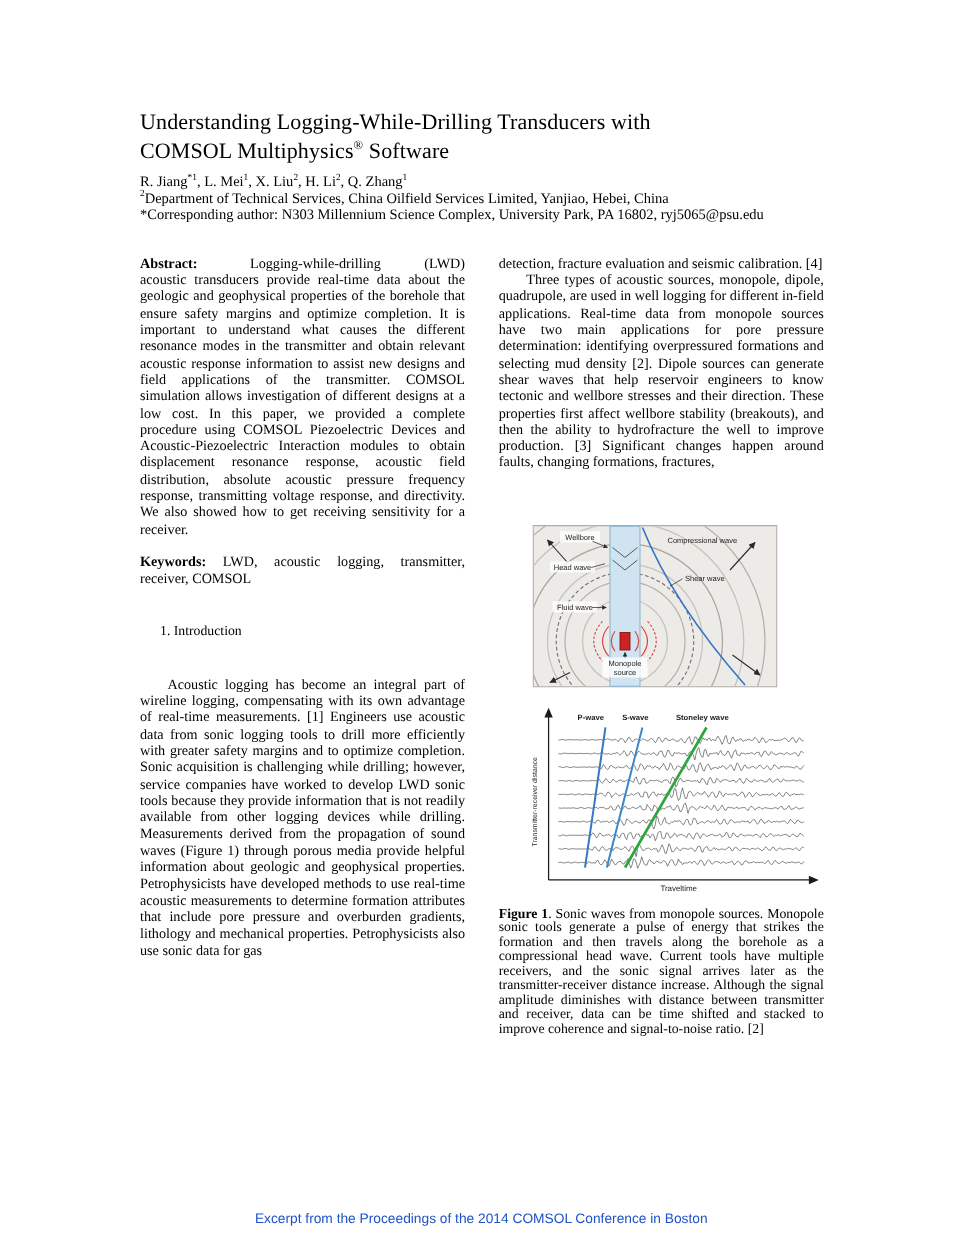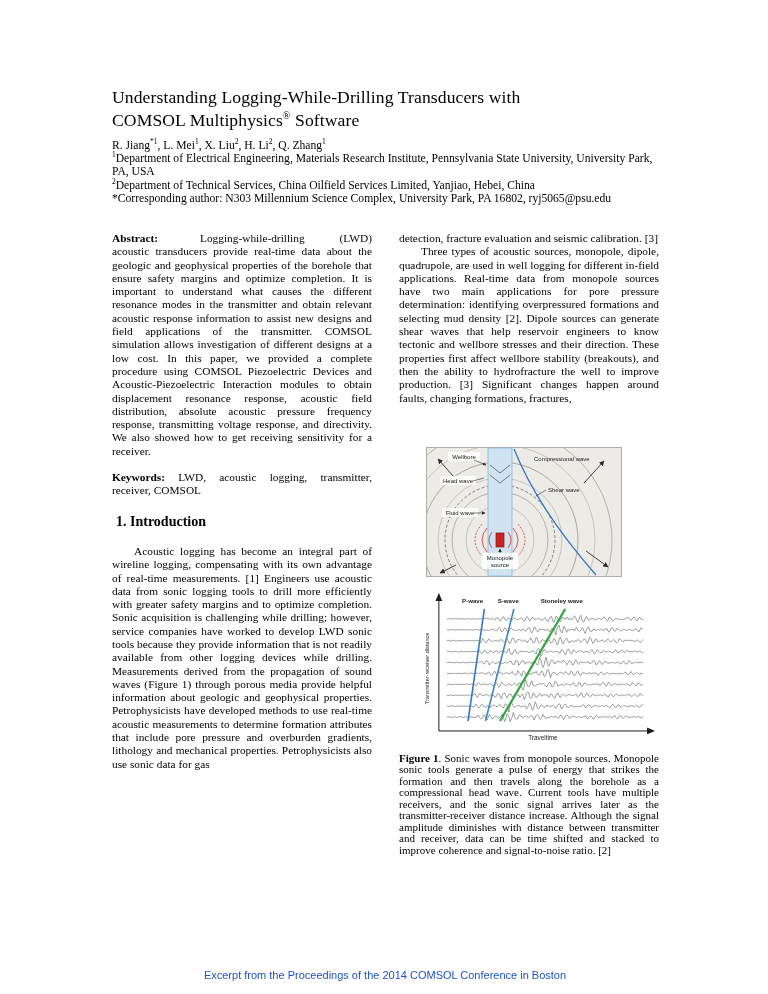--- a/index.html
+++ b/index.html
@@ -8,59 +8,58 @@
   .paper-title{font-size:17.6px;font-weight:400;line-height:1.3;margin:0;letter-spacing:.1px;}
   .paper-title sup{font-size:10px;vertical-align:super;line-height:0;}
   .authors{font-size:11.6px;margin-top:7px;}
   .authors sup,.affil sup{font-size:7.5px;vertical-align:super;line-height:0;}
   .affil{font-size:11.6px;line-height:1.17;}
   .columns{display:flex;gap:27px;margin-top:26px;}
   .col{width:260px;font-size:11.35px;line-height:13.3px;text-align:justify;}
   p{margin:0;}
   .abstract-label{margin-right:42px;}
   .block-gap{height:13px;}
-  .section-heading{font-size:14px;font-weight:bold;margin:4px;}
+  .section-heading{font-size:11px;font-weight:normal;margin:16px;}
   .indent{text-indent:22px;}
   figure{margin:42px 0 0 0;}
   .fig-diagram{display:block;width:196px;height:130px;margin-left:27px;}
   .fig-plot{display:block;width:234px;height:153px;margin-left:24px;margin-top:12px;}
   figcaption{margin-top:11px;font-size:11px;line-height:11.5px;text-align:justify;}
   svg text{font-family:"Liberation Sans",sans-serif;fill:#222;}
   .footer-note{position:absolute;left:2px;right:0;top:969px;text-align:center;font-family:"Liberation Sans",sans-serif;font-size:11px;color:#1f53c8;}
 </style>
 </head>
 <body>
 
 <div class="content">
 
   <h1 class="paper-title">
     <span>Understanding Logging-While-Drilling Transducers with</span><br>
     <span><span>COMSOL Multiphysics</span><sup>®</sup><span> Software</span></span>
   </h1>
 
   <p class="authors"><span>R. Jiang</span><sup>*1</sup>, <span>L. Mei</span><sup>1</sup>, <span>X. Liu</span><sup>2</sup>, <span>H. Li</span><sup>2</sup>, <span>Q. Zhang</span><sup>1</sup></p>
 
-  <p class="affil"><sup>1</sup><span>Department of Electrical Engineering, Materials Research Institute, Pennsylvania State University, University Park, PA, USA</span></p>
   <p class="affil"><sup>2</sup><span>Department of Technical Services, China Oilfield Services Limited, Yanjiao, Hebei, China</span></p>
   <p class="affil">*Corresponding author: N303 Millennium Science Complex, University Park, PA 16802, ryj5065@psu.edu</p>
 
   <div class="columns">
 
     <div class="col">
       <p><b class="abstract-label">Abstract:</b><span>Logging-while-drilling (LWD) acoustic transducers provide real-time data about the geologic and geophysical properties of the borehole that ensure safety margins and optimize completion. It is important to understand what causes the different resonance modes in the transmitter and obtain relevant acoustic response information to assist new designs and field applications of the transmitter. COMSOL simulation allows investigation of different designs at a low cost. In this paper, we provided a complete procedure using COMSOL Piezoelectric Devices and Acoustic-Piezoelectric Interaction modules to obtain displacement resonance response, acoustic field distribution, absolute acoustic pressure frequency response, transmitting voltage response, and directivity. We also showed how to get receiving sensitivity for a receiver.</span></p>
       <div class="block-gap"></div>
       <p><b>Keywords:</b> <span>LWD, acoustic logging, transmitter, receiver, COMSOL</span></p>
       <div class="block-gap"></div>
       <h2 class="section-heading">1. Introduction</h2>
       <div class="block-gap"></div>
       <p class="indent">Acoustic logging has become an integral part of wireline logging, compensating with its own advantage of real-time measurements. [1] Engineers use acoustic data from sonic logging tools to drill more efficiently with greater safety margins and to optimize completion. Sonic acquisition is challenging while drilling; however, service companies have worked to develop LWD sonic tools because they provide information that is not readily available from other logging devices while drilling. Measurements derived from the propagation of sound waves (Figure 1) through porous media provide helpful information about geologic and geophysical properties. Petrophysicists have developed methods to use real-time acoustic measurements to determine formation attributes that include pore pressure and overburden gradients, lithology and mechanical properties. Petrophysicists also use sonic data for gas</p>
     </div>
 
     <div class="col">
-      <p>detection, fracture evaluation and seismic calibration. [3]</p>
+      <p>detection, fracture evaluation and seismic calibration. [4]</p>
       <p class="indent">Three types of acoustic sources, monopole, dipole, quadrupole, are used in well logging for different in-field applications. Real-time data from monopole sources have two main applications for pore pressure determination: identifying overpressured formations and selecting mud density [2]. Dipole sources can generate shear waves that help reservoir engineers to know tectonic and wellbore stresses and their direction. These properties first affect wellbore stability (breakouts), and then the ability to hydrofracture the well to improve production. [3] Significant changes happen around faults, changing formations, fractures,</p>
 
       <figure>
 
         <svg class="fig-diagram" viewBox="0 0 196 130">
           <defs>
             <marker id="arrow" viewBox="0 0 10 10" refX="9" refY="5" markerWidth="6" markerHeight="6" orient="auto">
               <path d="M0,0 L10,5 L0,10 z" fill="#2a2a2a"></path>
             </marker>
             <clipPath id="diagClip">

